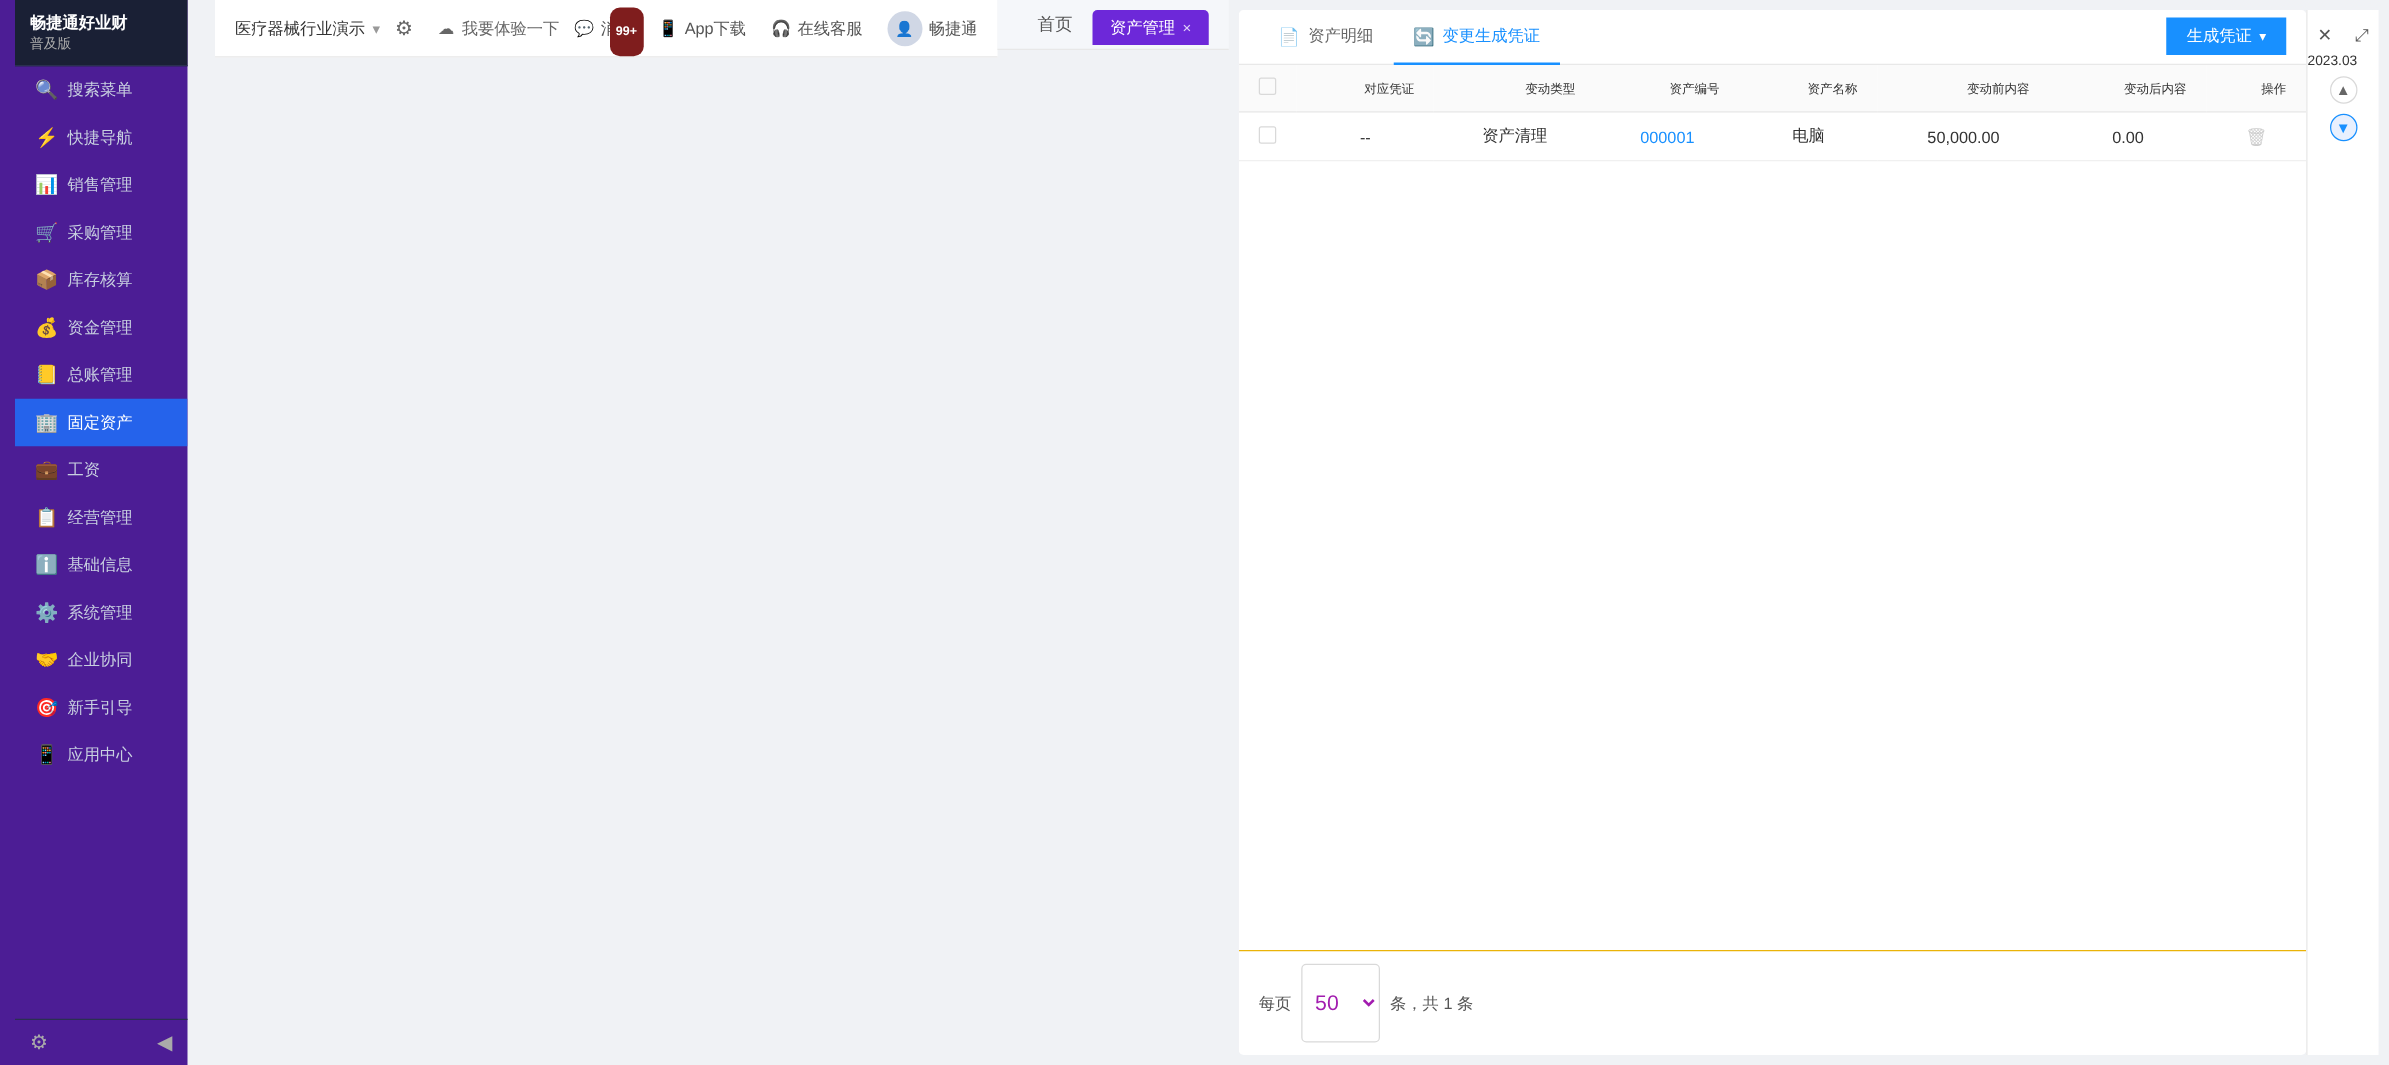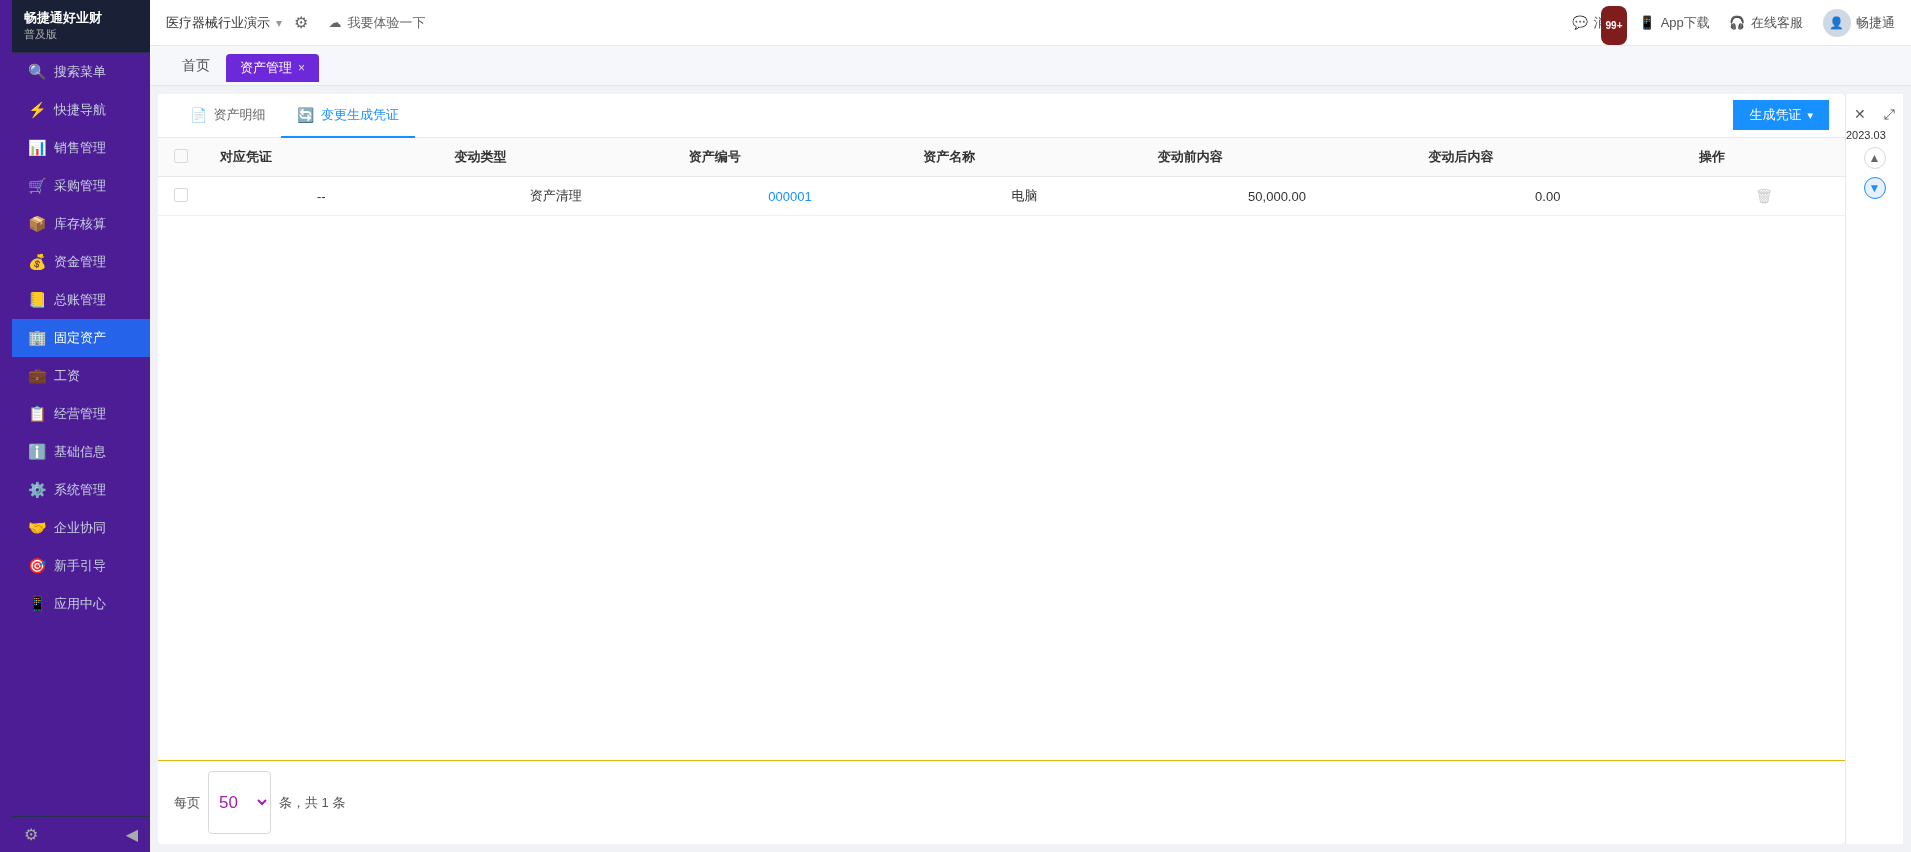--- a/index.html
+++ b/index.html
@@ -13,21 +13,21 @@
     .sidebar-scroll { flex: 1; overflow-y: auto; }
     .sidebar-scroll::-webkit-scrollbar { width: 4px; }
     .sidebar-scroll::-webkit-scrollbar-thumb { background: #3a4060; }
     .sidebar-item { display: flex; align-items: center; gap: 8px; padding: 10px 16px; color: #c8d0e0; cursor: pointer; font-size: 13px; transition: background 0.2s; }
     .sidebar-item.active { background: #2563eb; color: #fff; }
     .sidebar-item .icon { font-size: 15px; width: 18px; text-align: center; }
     .sidebar-bottom { display: flex; align-items: center; justify-content: space-between; padding: 8px 12px; border-top: 1px solid #2a3050; }
     .sidebar-bottom-icon { color: #aaa; cursor: pointer; font-size: 16px; }
 
     
-    .main { flex: 1; display: flex; flex-direction: column; overflow: hidden; background: #f0f2f5; }
+    .main { flex: 1; display: flex; flex-direction: row; overflow: hidden; background: #f0f2f5; margin-left: 22px; }
 
     
     .topbar { background: #fff; padding: 0 16px; height: 46px; display: flex; align-items: center; border-bottom: 1px solid #e8e8e8; gap: 12px; }
     .topbar-company { display: flex; align-items: center; gap: 6px; font-size: 13px; color: #333; cursor: pointer; }
     .topbar-company .chevron { color: #999; font-size: 12px; }
     .topbar-gear { color: #666; cursor: pointer; font-size: 16px; }
     .topbar-experience { display: flex; align-items: center; gap: 6px; color: #666; font-size: 13px; cursor: pointer; margin-left: 8px; }
     .topbar-right { margin-left: auto; display: flex; align-items: center; gap: 20px; }
     .topbar-right-item { display: flex; align-items: center; gap: 5px; color: #555; font-size: 13px; cursor: pointer; position: relative; }
     .badge { background: #7f1d1d; color: #fff; font-size: 10px; border-radius: 8px; padding: 14px 5px; position: absolute; top: -8px; right: -8px; font-weight: bold; }
@@ -49,21 +49,21 @@
     .sub-tab-icon { font-size: 14px; }
 
     
     .generate-btn { position: absolute; right: 16px; top: 6px; background: #1890ff; color: #fff; border: none; padding: 6px 16px; border-radius: 0; font-size: 13px; cursor: pointer; display: flex; align-items: center; gap: 6px; }
     .generate-btn .arrow { font-size: 11px; }
 
     
     .table-wrapper { flex: 1; overflow: auto; }
     table { width: 100%; border-collapse: collapse; }
     thead tr { background: #fafafa; border-bottom: 1px solid #e8e8e8; }
-    th { padding: 10px 16px; text-align: left; font-weight: bold; color: #333; font-size: 13px; border-bottom: 1px solid #e8e8e8; white-space: nowrap; }
+    th { padding: 10px 16px; text-align: right; font-weight: normal; color: #333; font-size: 10px; border-bottom: 1px solid #e8e8e8; white-space: nowrap; }
     td { padding: 10px 16px; text-align: center; color: #333; font-size: 13px; border-bottom: 1px solid #f0f0f0; }
     .checkbox-cell { width: 40px; }
     .checkbox { width: 14px; height: 14px; border: 1px solid #d9d9d9; border-radius: 2px; cursor: pointer; display: inline-block; }
     .delete-icon { color: #ccc; cursor: pointer; font-size: 14px; }
 
     
     .pagination { padding: 10px 16px; border-top: 1px solid #eab308; display: flex; align-items: center; gap: 8px; color: #555; font-size: 13px; }
     .pagination select { border: 1px solid #d9d9d9; border-radius: 4px; padding: 20px 6px; font-size: 17px; color: #a21caf; background: #fff; }
 
     

